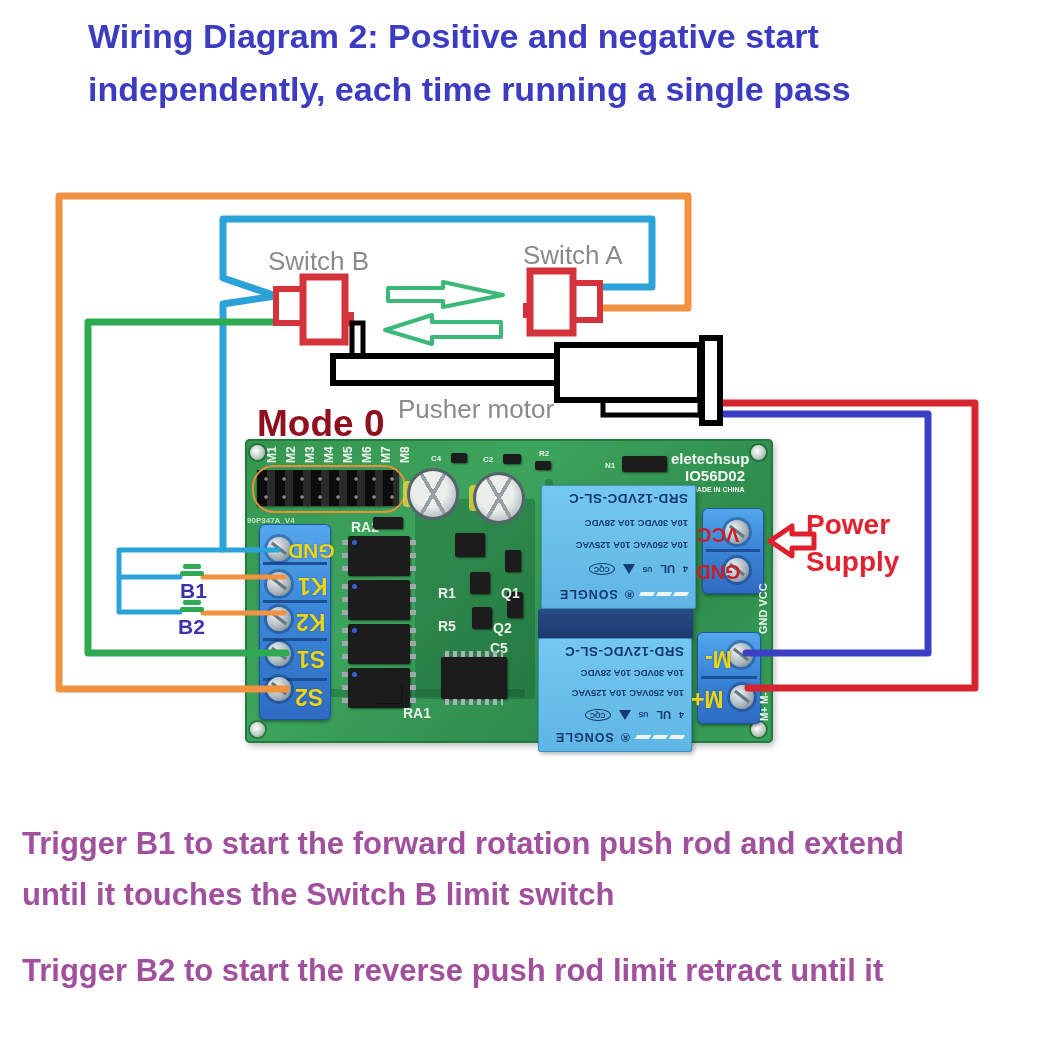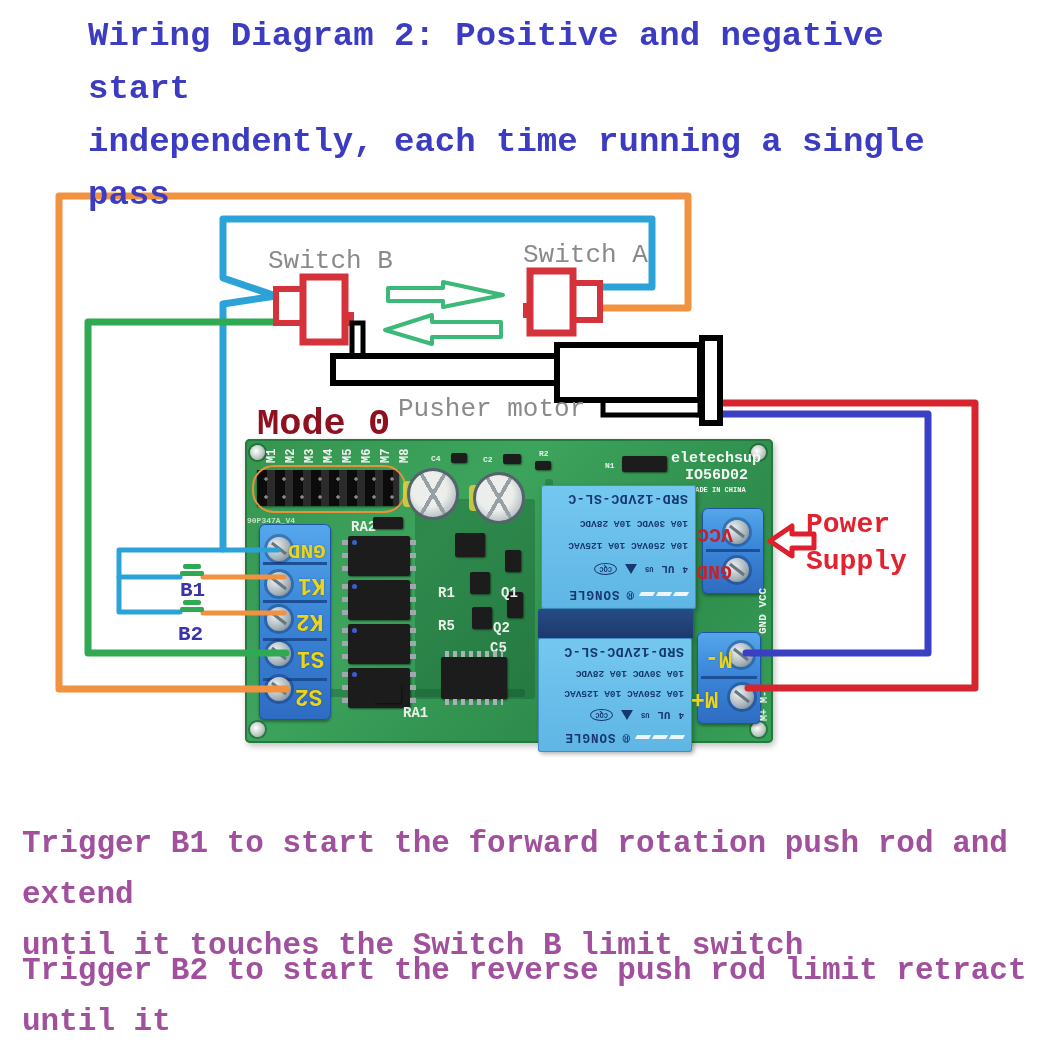--- a/index.html
+++ b/index.html
@@ -1,17 +1,17 @@
 <!DOCTYPE html>
 <html><head>
 <meta charset="utf-8">
 <style>
   html,body{margin:0;padding:0;background:#ffffff;}
   .stage{position:relative;width:1050px;height:1050px;background:#ffffff;overflow:hidden;
-         font-family:Liberation Mono, monospace;}
+         font-family:Liberation Sans, sans-serif;}
   .abs{position:absolute;}
 
   
   .title{left:88px;top:10px;width:900px;font-size:34px;line-height:53px;font-weight:bold;
          color:#3c3cc2;z-index:4;}
   .note{left:22px;width:1025px;font-size:31px;line-height:51px;font-weight:bold;color:#a1509e;z-index:4;}
   .note1{top:818px;} .note2{top:945px;}
 
   .glabel{color:#8a8a8a;font-size:26px;z-index:4;}
   .mode{left:257px;top:403px;font-size:37px;font-weight:bold;color:#8f1120;z-index:4;}
@@ -296,21 +296,21 @@
     </g>
 
     <polygon points="770,541 792,526 792,534 814,534 814,548 792,548 792,556" fill="#ffffff" stroke="#dd1f2e" stroke-width="5" stroke-linejoin="round"></polygon>
   </svg>
 
   <div class="abs glabel" style="left:268px;top:246px;">Switch B</div>
   <div class="abs glabel" style="left:523px;top:240px;">Switch A</div>
   <div class="abs glabel" style="left:398px;top:394px;">Pusher motor</div>
   <div class="abs mode">Mode 0</div>
   <div class="abs btag" style="left:180px;top:579px;">B1</div>
-  <div class="abs btag" style="left:178px;top:615px;margin-top:8px;">B2</div>
+  <div class="abs btag" style="left:178px;top:615px;">B2</div>
   <div class="abs power">
     <div>Power</div>
     <div>Supply</div>
   </div>
 
   <div class="abs note note1">
     <div>Trigger B1 to start the forward rotation push rod and extend</div>
     <div>until it touches the Switch B limit switch</div>
   </div>
   <div class="abs note note2">

